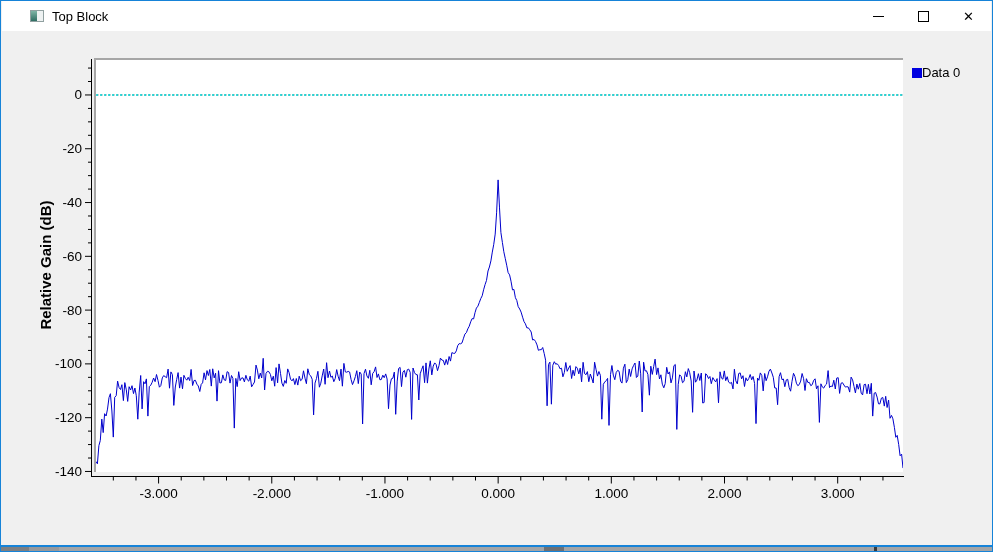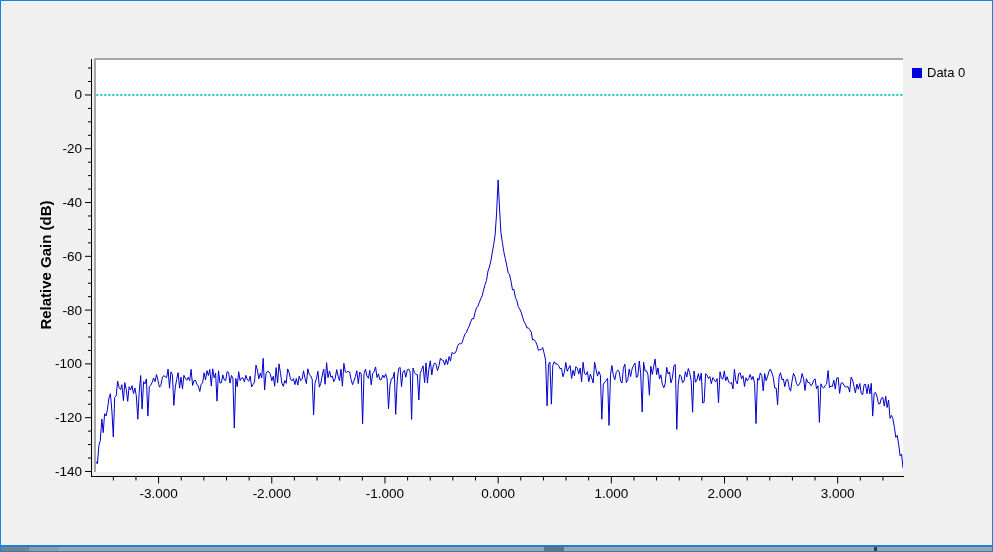--- a/index.html
+++ b/index.html
@@ -21,34 +21,49 @@
   .glyph-max{width:9px;height:9px;border:1px solid #000;}
   .glyph-close{font-size:13px;line-height:1;}
   .plot-canvas{position:absolute;left:93px;top:57px;width:809px;height:414px;box-sizing:border-box;
     background:#ffffff;border-top:2px solid #a6a6a6;border-left:2px solid #a6a6a6;}
   svg.plot-svg{position:absolute;left:0;top:0;pointer-events:none;
     font-family:"Liberation Sans",sans-serif;}
   .xlabel{position:absolute;left:377px;top:500px;width:241px;text-align:center;
     font-weight:bold;font-size:15px;}
   .ylabel{position:absolute;left:44px;top:264px;transform:translate(-50%,-50%) rotate(-90deg);
     font-weight:bold;font-size:15px;white-space:nowrap;}
-  .legend{position:absolute;left:911px;top:64px;display:flex;align-items:center;gap:5px;font-size:13px;}
+  .legend{position:absolute;left:911px;top:64px;display:flex;align-items:center;font-size:13px;}
   .legend-swatch{width:10px;height:10px;background:#0000e0;}
   .bottom-blue{position:absolute;left:0;right:0;top:544px;height:2px;background:#1683d8;}
   .behind{position:absolute;left:0;right:0;top:546px;height:6px;background:#a2a4a6;}
   .behind .seg1{position:absolute;left:0;top:0;bottom:0;width:28px;background:#7d7f82;}
   .behind .seg2{position:absolute;left:28px;top:0;bottom:0;width:30px;background:#96989b;}
   .behind .seg3{position:absolute;left:543px;top:0;bottom:0;width:20px;background:#6e7073;}
   .behind .seg4{position:absolute;left:873px;top:0;bottom:0;width:3px;background:#3a3b3c;}
 </style>
 </head>
 <body>
 
 <div class="window">
 
+  <div class="titlebar">
+    <div class="tb-icon"></div>
+    <div class="tb-title">Top Block</div>
+    <div class="tb-btns">
+      <div class="tb-btn" title="Minimize">
+        <span class="glyph-min"></span>
+      </div>
+      <div class="tb-btn" title="Maximize">
+        <span class="glyph-max"></span>
+      </div>
+      <div class="tb-btn" title="Close">
+        <span class="glyph-close">✕</span>
+      </div>
+    </div>
+  </div>
 
   <div class="plot-canvas"></div>
 
   <svg class="plot-svg" id="plot" width="993" height="552">
       <defs>
         <clipPath id="cv">
           <rect x="95" y="59" width="807" height="412"></rect>
         </clipPath>
       </defs>
       <line x1="95" y1="93.96083550913838" x2="902" y2="93.96083550913838" stroke="#006a6a" stroke-width="1" stroke-dasharray="1 3" stroke-dashoffset="2.5"></line>

